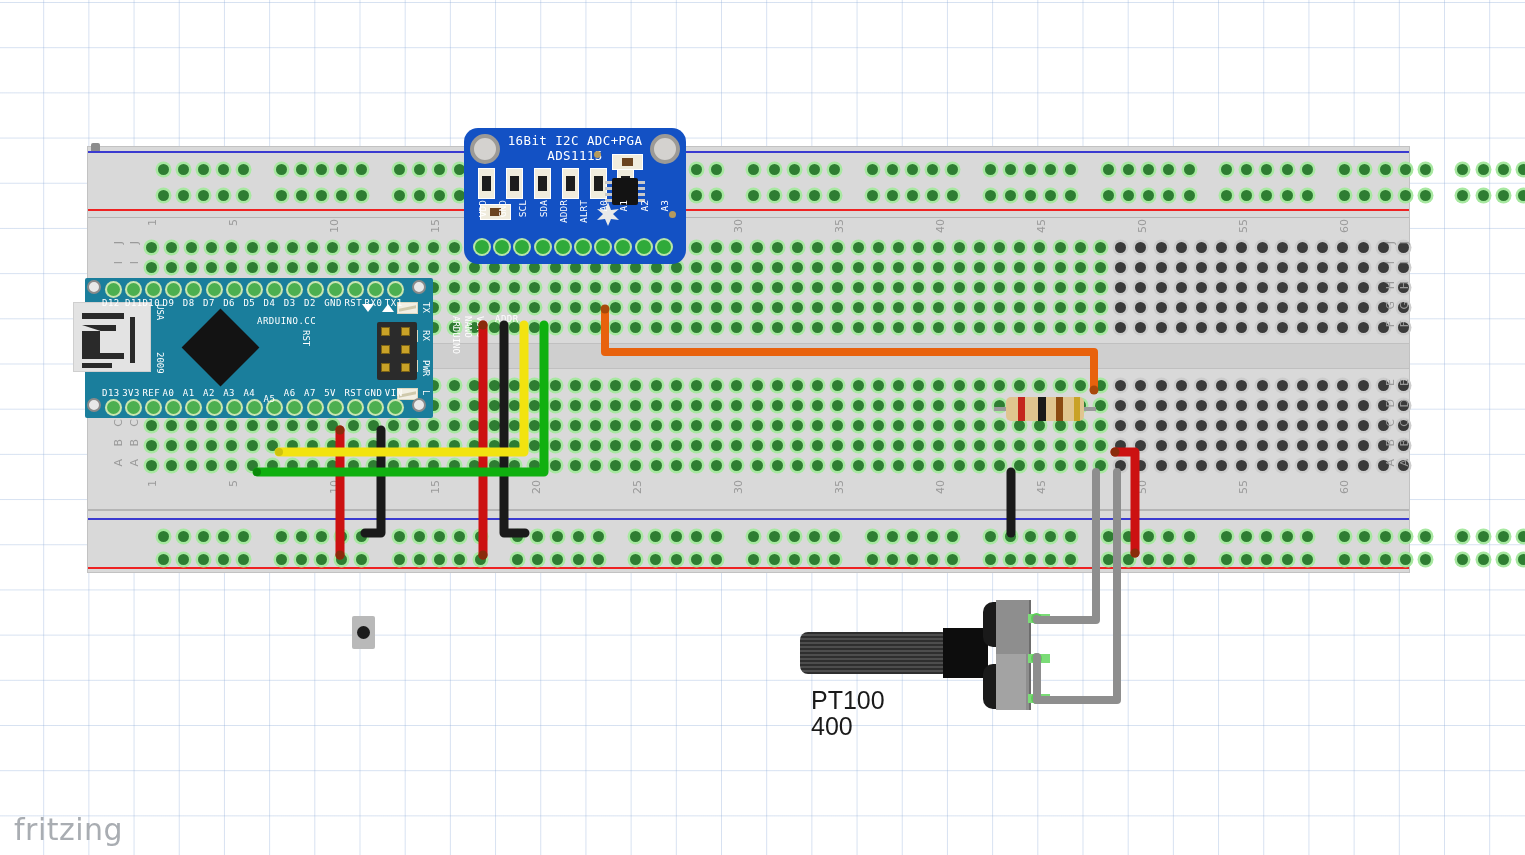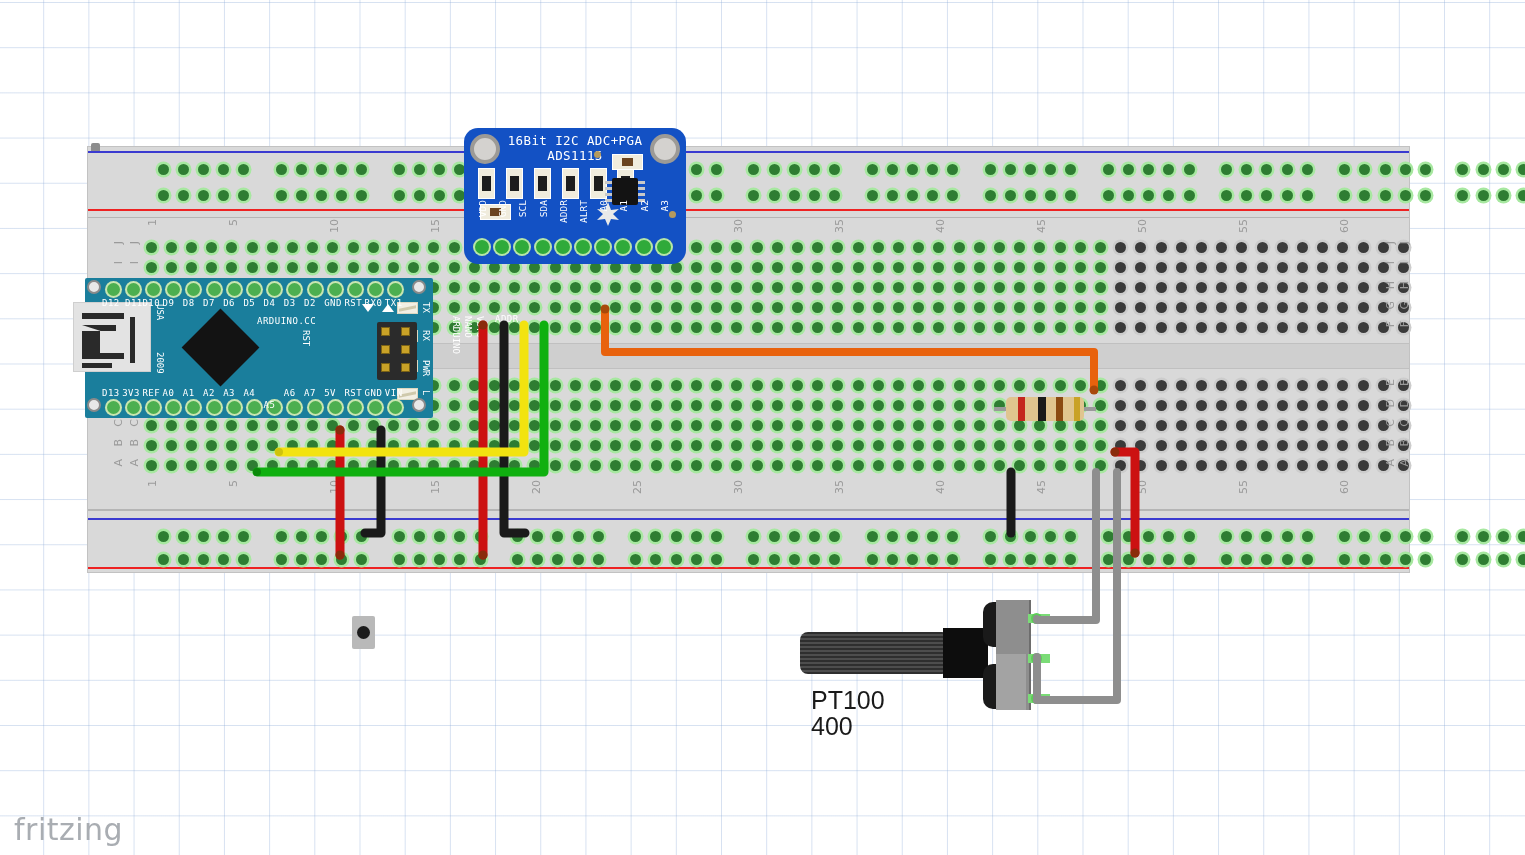--- a/index.html
+++ b/index.html
@@ -1227,21 +1227,21 @@
       <div class="plabel" style="left: 77.6px; top: 110px;">A0</div>
       <div class="npin" style="left: 102.3px; top: 122.5px;"></div>
       <div class="plabel" style="left: 97.8px; top: 110px;">A1</div>
       <div class="npin" style="left: 122.5px; top: 122.5px;"></div>
       <div class="plabel" style="left: 118px; top: 110px;">A2</div>
       <div class="npin" style="left: 142.7px; top: 122.5px;"></div>
       <div class="plabel" style="left: 138.2px; top: 110px;">A3</div>
       <div class="npin" style="left: 162.9px; top: 122.5px;"></div>
       <div class="plabel" style="left: 158.4px; top: 110px;">A4</div>
       <div class="npin" style="left: 183.1px; top: 122.5px;"></div>
-      <div class="plabel" style="left: 178.6px; top: 122px;">A5</div>
+      <div class="plabel" style="left: 178.6px; top: 116px;">A5</div>
       <div class="npin" style="left: 203.3px; top: 122.5px;"></div>
       <div class="plabel" style="left: 198.8px; top: 110px;">A6</div>
       <div class="npin" style="left: 223.5px; top: 122.5px;"></div>
       <div class="plabel" style="left: 219px; top: 110px;">A7</div>
       <div class="npin" style="left: 243.7px; top: 122.5px;"></div>
       <div class="plabel" style="left: 239.2px; top: 110px;">5V</div>
       <div class="npin" style="left: 263.9px; top: 122.5px;"></div>
       <div class="plabel" style="left: 259.4px; top: 110px;">RST</div>
       <div class="npin" style="left: 284.1px; top: 122.5px;"></div>
       <div class="plabel" style="left: 279.6px; top: 110px;">GND</div>

